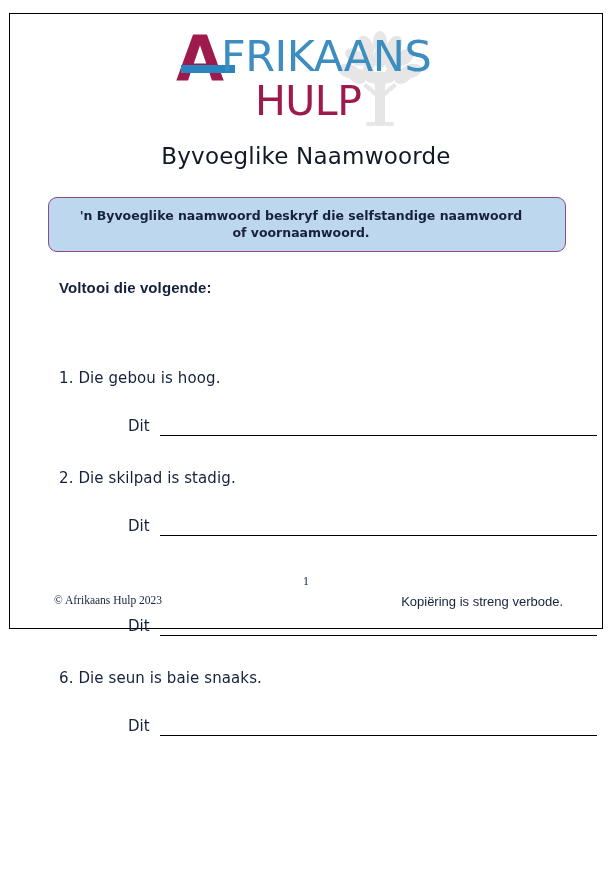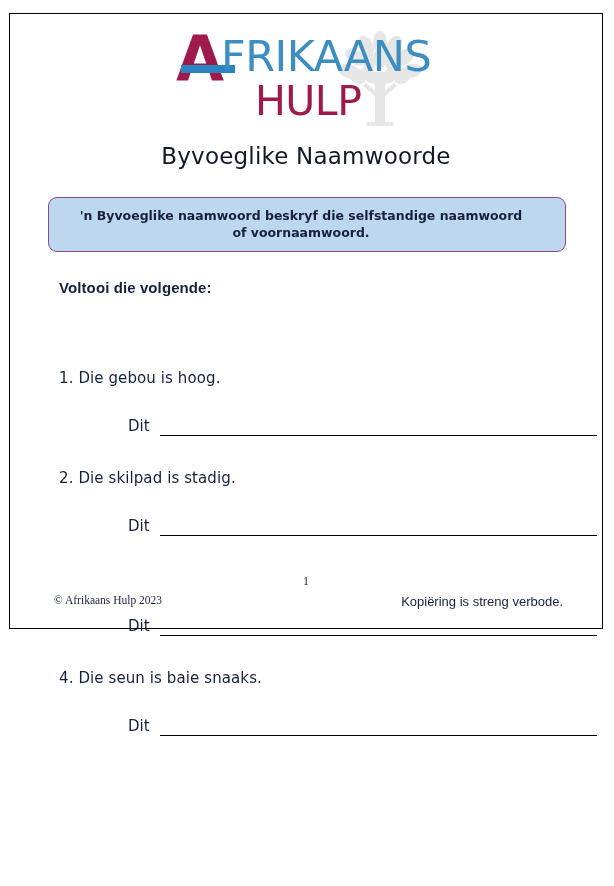--- a/index.html
+++ b/index.html
@@ -316,21 +316,21 @@
     </div>
 
     <div class="question">
       <div class="answer-row">
         <span class="answer-prefix">Dit</span>
         <span class="answer-rule"></span>
       </div>
     </div>
 
     <div class="question">
-      <div class="q-text">4. Die seun is baie snaaks.</div>
+      <div class="q-text">6. Die seun is baie snaaks.</div>
       <div class="answer-row">
         <span class="answer-prefix">Dit</span>
         <span class="answer-rule"></span>
       </div>
     </div>
 
   </div>
 
   <div id="footer">
     <div id="page-number">1</div>

